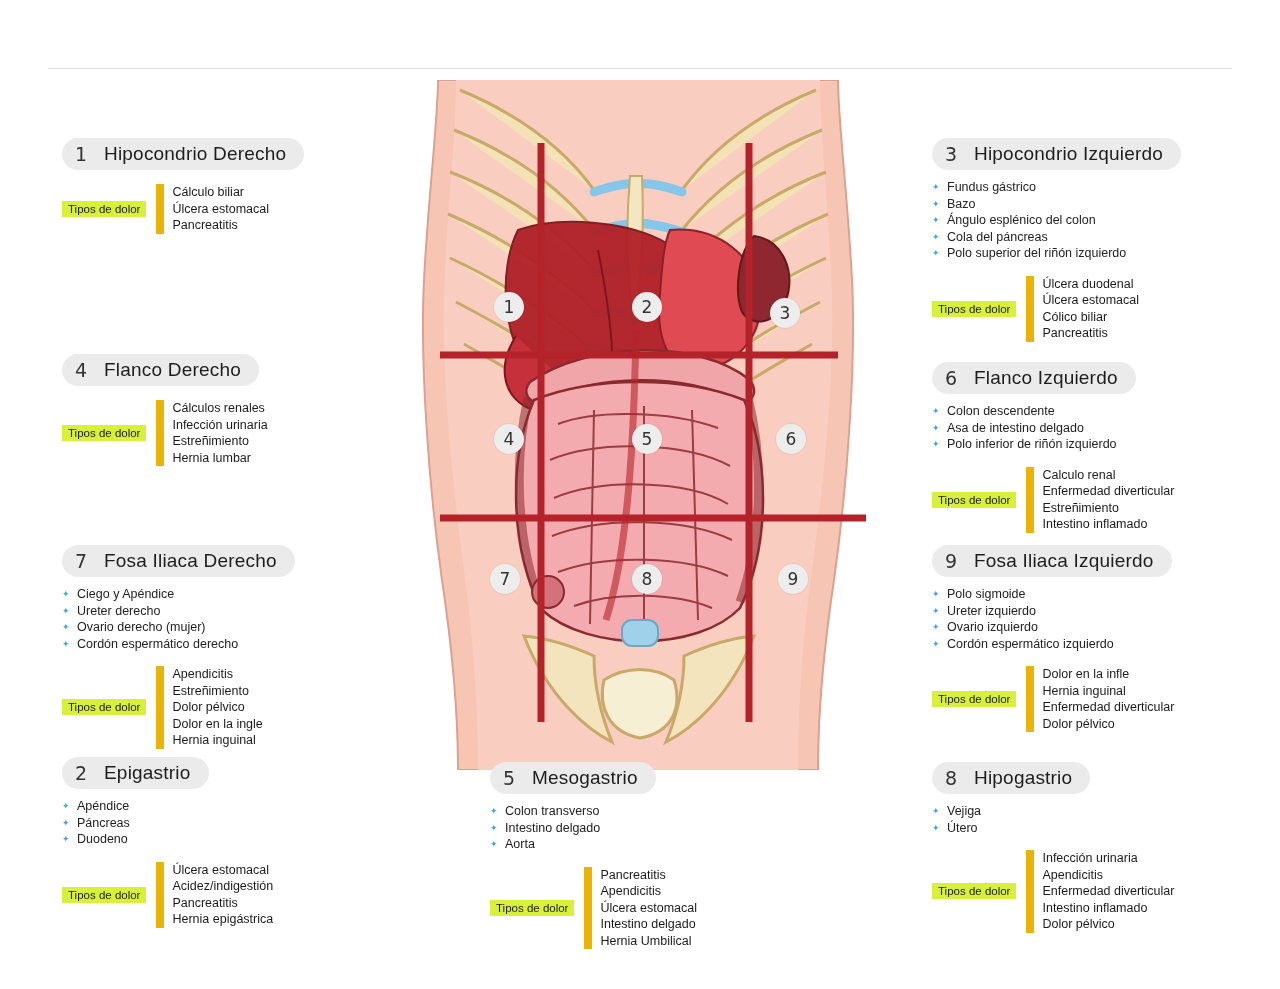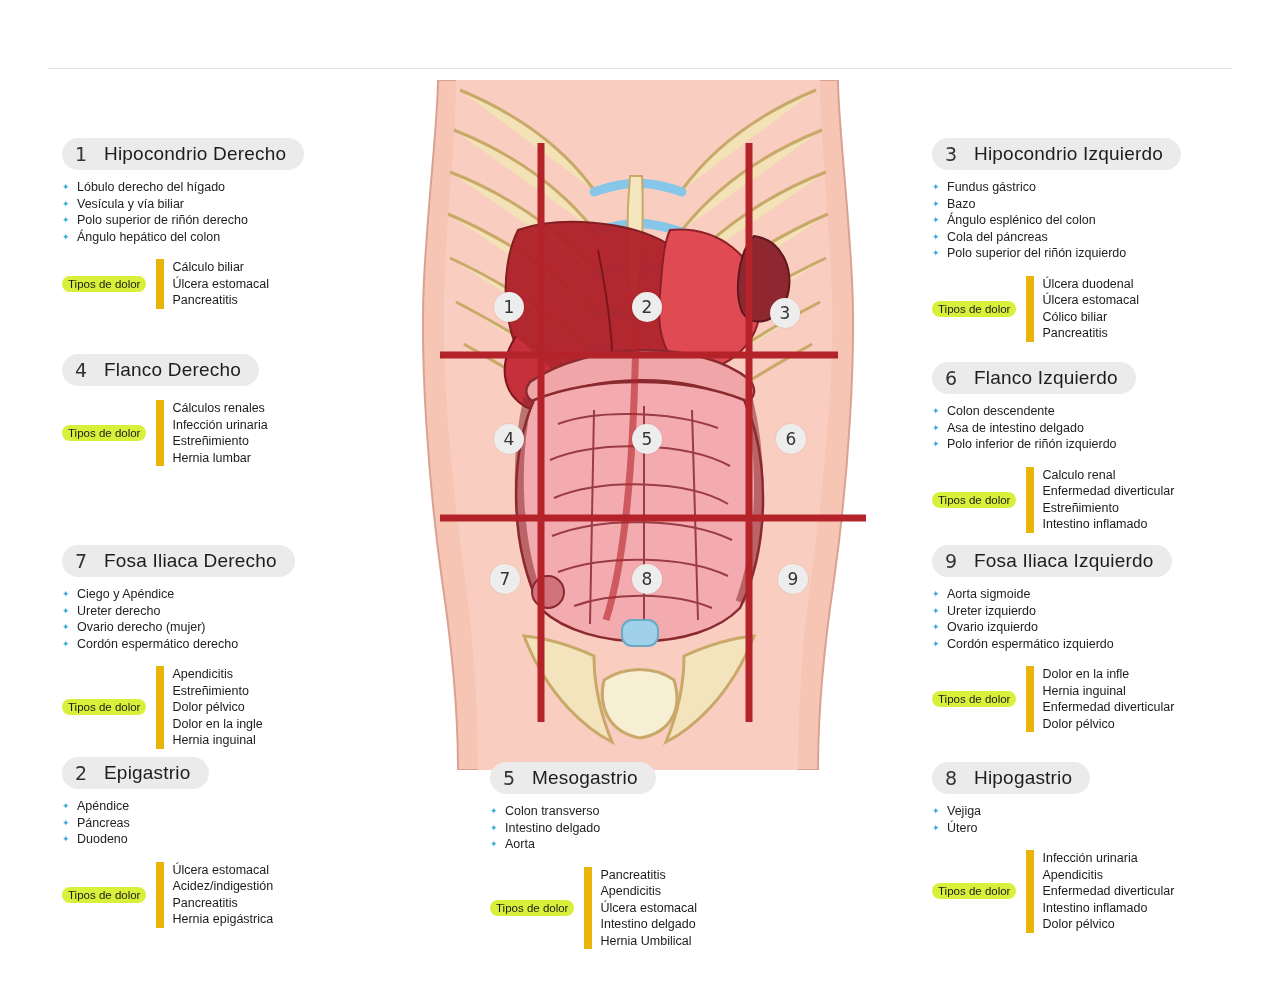--- a/index.html
+++ b/index.html
@@ -79,21 +79,20 @@
     display: flex;
     align-items: center;
     margin-top: 14px;
   }
   .pain-label {
     background: #d8f03a;
     color: #1b1b1b;
     font-size: 11.5px;
     padding: 2px 6px;
     white-space: nowrap;
-    border-radius: 8px;
   }
   .pain-list {
     margin: 0 0 0 10px;
     padding: 0 0 0 8px;
     list-style: none;
     border-left: 8px solid #eab308;
   }
   .pain-list li {
     font-size: 12.5px;
     line-height: 16.5px;
@@ -250,26 +249,20 @@
 <div class="marker" id="m6">6</div>
 <div class="marker" id="m7">7</div>
 <div class="marker" id="m8">8</div>
 <div class="marker" id="m9">9</div>
 
 <div class="region" id="reg1">
   <div class="region-head">
     <span class="num">1</span>
     <span class="title">Hipocondrio Derecho</span>
   </div>
-  <ul class="organ-list">
-    <li>Lóbulo derecho del hígado</li>
-    <li>Vesícula y vía biliar</li>
-    <li>Polo superior de riñón derecho</li>
-    <li>Ángulo hepático del colon</li>
-  </ul>
   <div class="pain-wrap">
     <span class="pain-label">Tipos de dolor</span>
     <ul class="pain-list">
       <li>Cálculo biliar</li>
       <li>Úlcera estomacal</li>
       <li>Pancreatitis</li>
     </ul>
   </div>
 </div>
 
@@ -376,21 +369,21 @@
     </ul>
   </div>
 </div>
 
 <div class="region right" id="reg9">
   <div class="region-head">
     <span class="num">9</span>
     <span class="title">Fosa Iliaca Izquierdo</span>
   </div>
   <ul class="organ-list">
-    <li>Aorta sigmoide</li>
+    <li>Polo sigmoide</li>
     <li>Ureter izquierdo</li>
     <li>Ovario izquierdo</li>
     <li>Cordón espermático izquierdo</li>
   </ul>
   <div class="pain-wrap">
     <span class="pain-label">Tipos de dolor</span>
     <ul class="pain-list">
       <li>Dolor en la infle</li>
       <li>Hernia inguinal</li>
       <li>Enfermedad diverticular</li>

